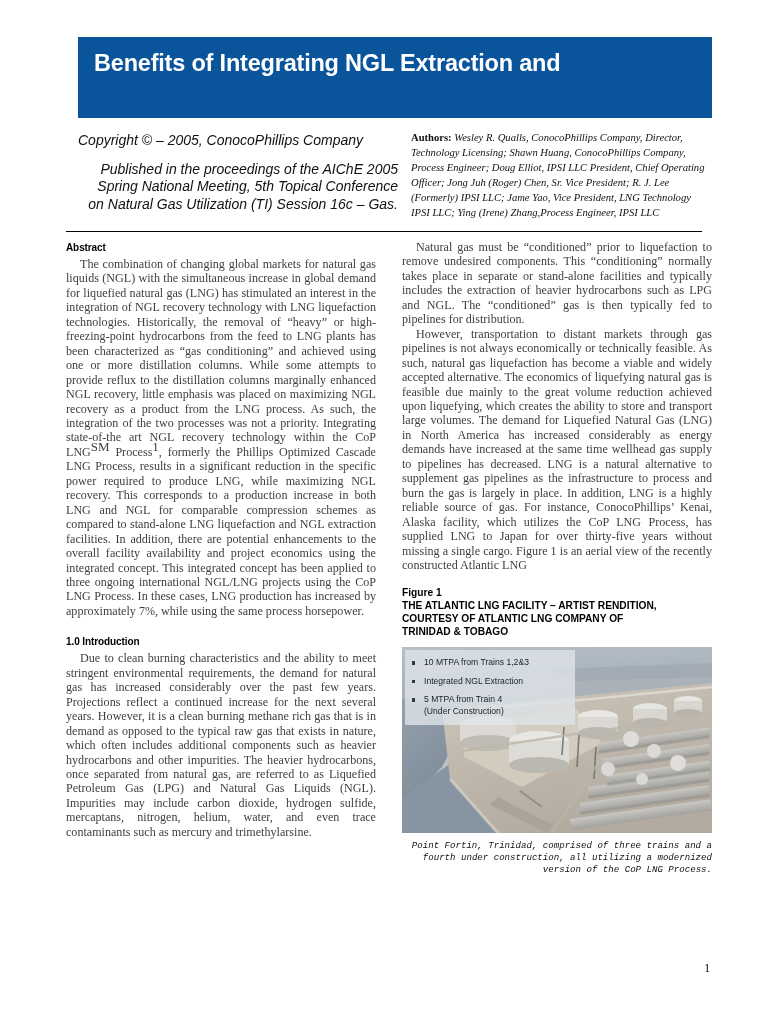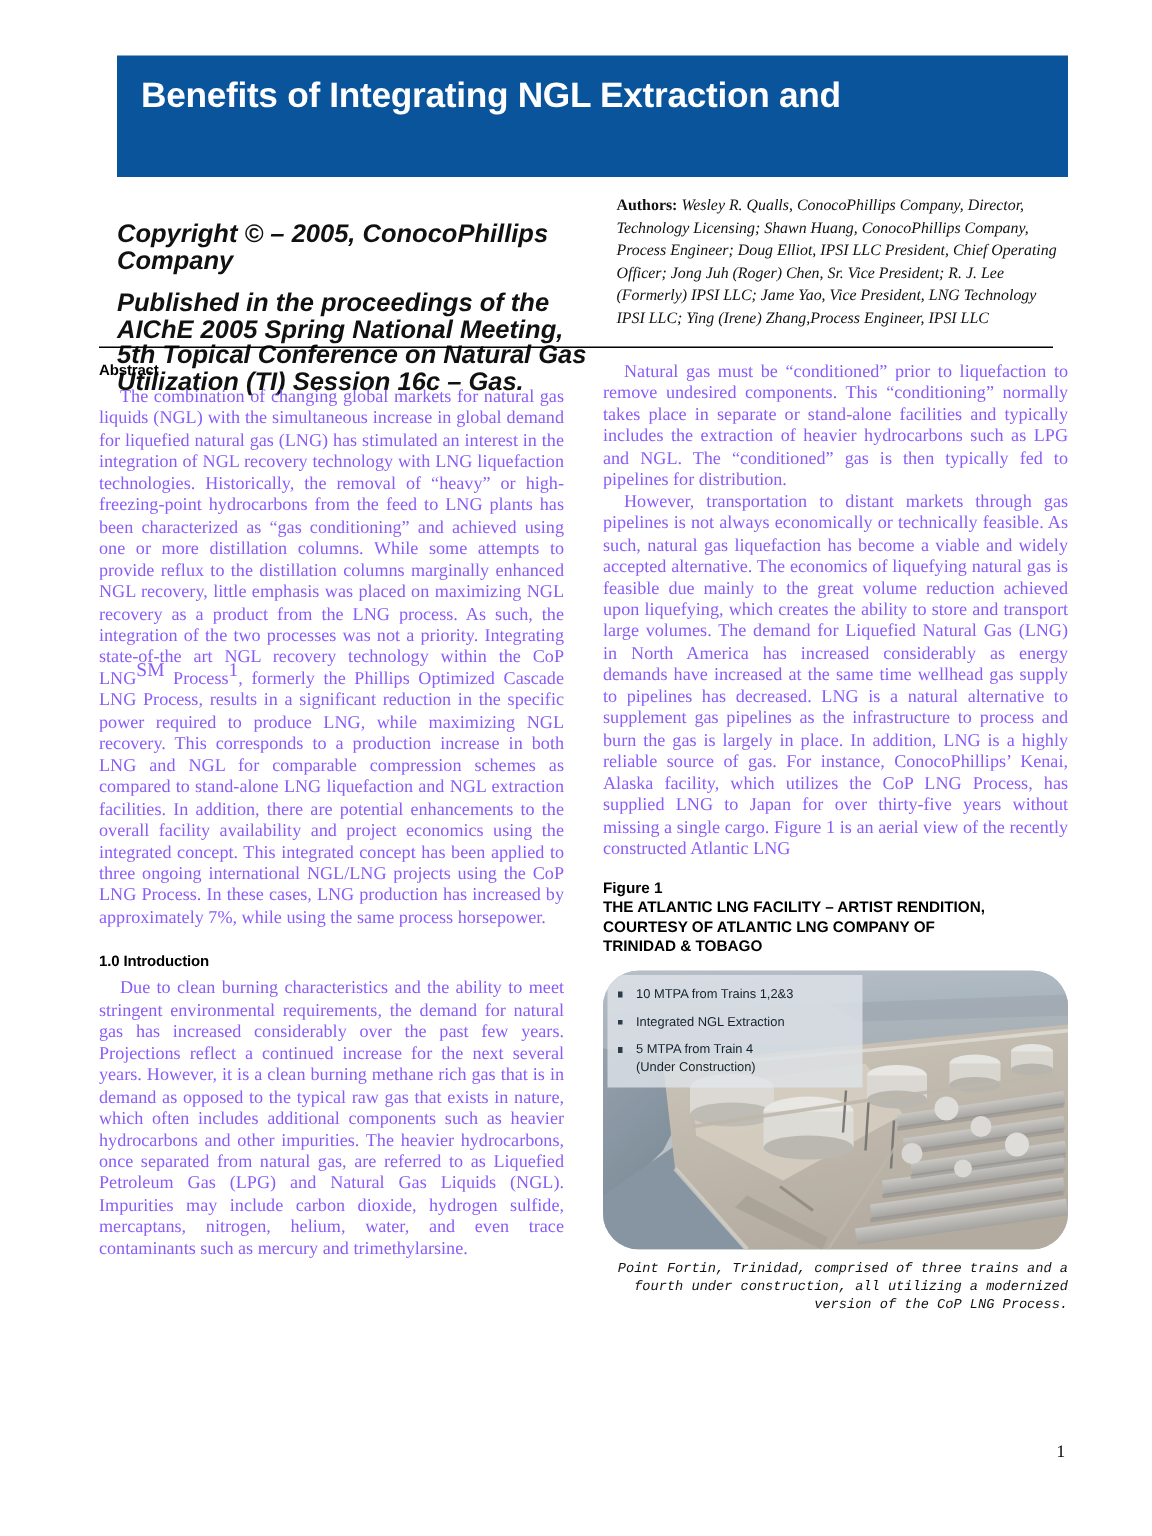--- a/index.html
+++ b/index.html
@@ -41,30 +41,29 @@
     line-height: 29px;
     color: #ffffff;
     letter-spacing: -0.2px;
     white-space: nowrap;
   }
 
   
   .meta-left {
     position: absolute;
     left: 78px;
-    top: 147px;
+    top: 132px;
     width: 320px;
     font-family: "Liberation Sans", sans-serif;
     font-style: italic;
-    font-size: 17px;
+    font-size: 14px;
     line-height: 17.5px;
     color: #111;
-    font-weight: bold;
-  }
-  .meta-left .block + .block { margin-top: 11px; }
+  }
+  .meta-left .block + .block { margin-top: 11px; text-align: right; }
 
   .meta-right {
     position: absolute;
     left: 411px;
     top: 130px;
     width: 300px;
     font-family: "Liberation Serif", serif;
     font-style: italic;
     font-size: 10.6px;
     line-height: 15px;
@@ -102,21 +101,21 @@
   }
   .sec-spacer { height: 16px; }
 
   p.body {
     margin: 0;
     font-family: "Liberation Serif", serif;
     font-size: 12.1px;
     line-height: 14.45px;
     text-align: justify;
     text-indent: 14px;
-    color: #8b5cf6;
+    color: #404040;
     hyphens: auto;
     -webkit-hyphens: auto;
   }
   sup { font-size: 13px; vertical-align: super; line-height: 0; }
 
   
   .fig-wrap {
     margin-top: 14px;
   }
   .fig-caption-top {
@@ -128,21 +127,20 @@
   }
   .fig-caption-top .fignum { display: block; }
 
   .fig-image {
     position: relative;
     margin-top: 9px;
     width: 310px;
     height: 186px;
     overflow: hidden;
     background: #b9bfc4;
-    border-radius: 24px;
   }
   .fig-image svg { display: block; }
 
   .callout {
     position: absolute;
     left: 3px;
     top: 3px;
     width: 170px;
     padding: 7px 6px 8px 6px;
     background: rgba(222,227,232,0.80);

